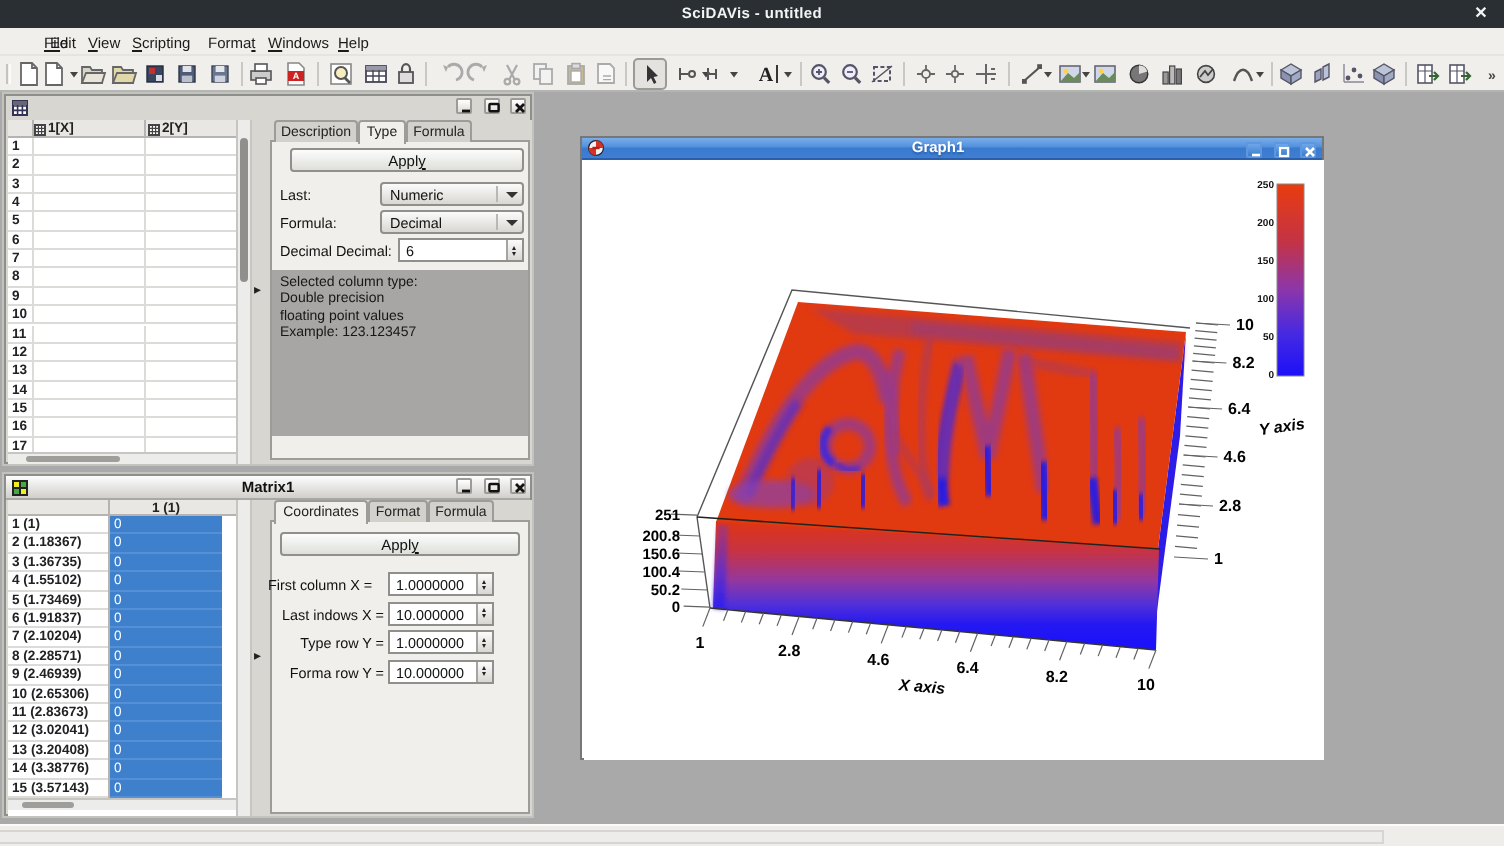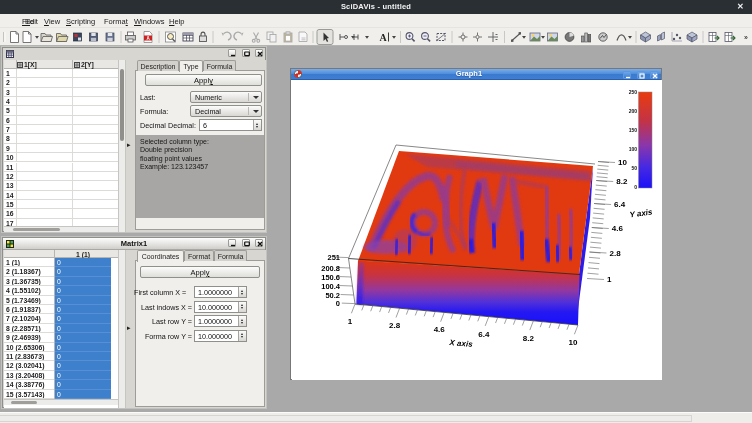--- a/index.html
+++ b/index.html
@@ -601,21 +601,21 @@
       <div class="tabs" style="left:3px; top:0;">
         <span class="tab sel" style="left:0; width:47px;">Coordinates</span>
         <span class="tab" style="left:47px; width:30px;">Format</span>
         <span class="tab" style="left:77px; width:33px;">Formula</span>
       </div>
       <div class="btn" style="left:6px; top:16px; width:120px; height:12px; line-height:11px;">Appl<u>y</u></div>
       <div class="lbl" style="left:0px; top:38px; width:58px; text-align:left;">First column X =</div>
       <div class="spin" style="left:60px; top:36px; width:53px; height:12px; line-height:11px; padding-left:3px;">1.0000000<span class="btns"></span></div>
       <div class="lbl" style="left:0px; top:52.5px; width:58px; text-align:right;">Last indows X =</div>
       <div class="spin" style="left:60px; top:50.5px; width:53px; height:12px; line-height:11px; padding-left:3px;">10.000000<span class="btns"></span></div>
-      <div class="lbl" style="left:0px; top:67px; width:58px; text-align:right;">Last row Y =</div>
+      <div class="lbl" style="left:0px; top:67px; width:58px; text-align:right;">Type row Y =</div>
       <div class="spin" style="left:60px; top:65px; width:53px; height:12px; line-height:11px; padding-left:3px;">1.0000000<span class="btns"></span></div>
       <div class="lbl" style="left:0px; top:81.5px; width:58px; text-align:right;">Forma row Y =</div>
       <div class="spin" style="left:60px; top:79.5px; width:53px; height:12px; line-height:11px; padding-left:3px;">10.000000<span class="btns"></span></div>
     </div>
   </div>
 </div>
 
 <div class="win" style="left:290px; top:68px; width:372px; height:312px; border-color:#777; box-shadow:none; background:#fff;">
   <div class="wtitle" style="height:11px; background:linear-gradient(#79ade9 0%,#5290dd 45%,#3a7ace 50%,#3f7ed2 100%); border-bottom:1px solid #2a5fab; color:#fff; line-height:10px; text-shadow:0 1px 1px #2a5fab; text-indent:-14px;">Graph1</div>
   <svg class="wicon" style="top:1px" viewBox="0 0 8 8">

